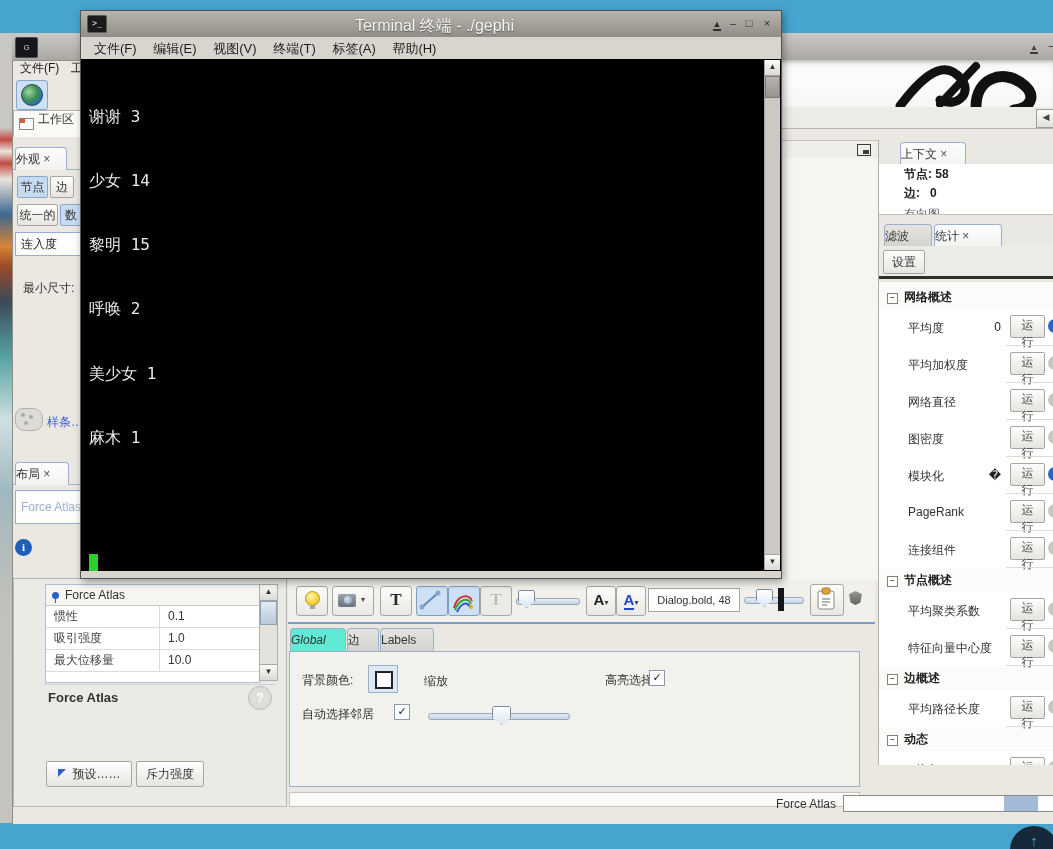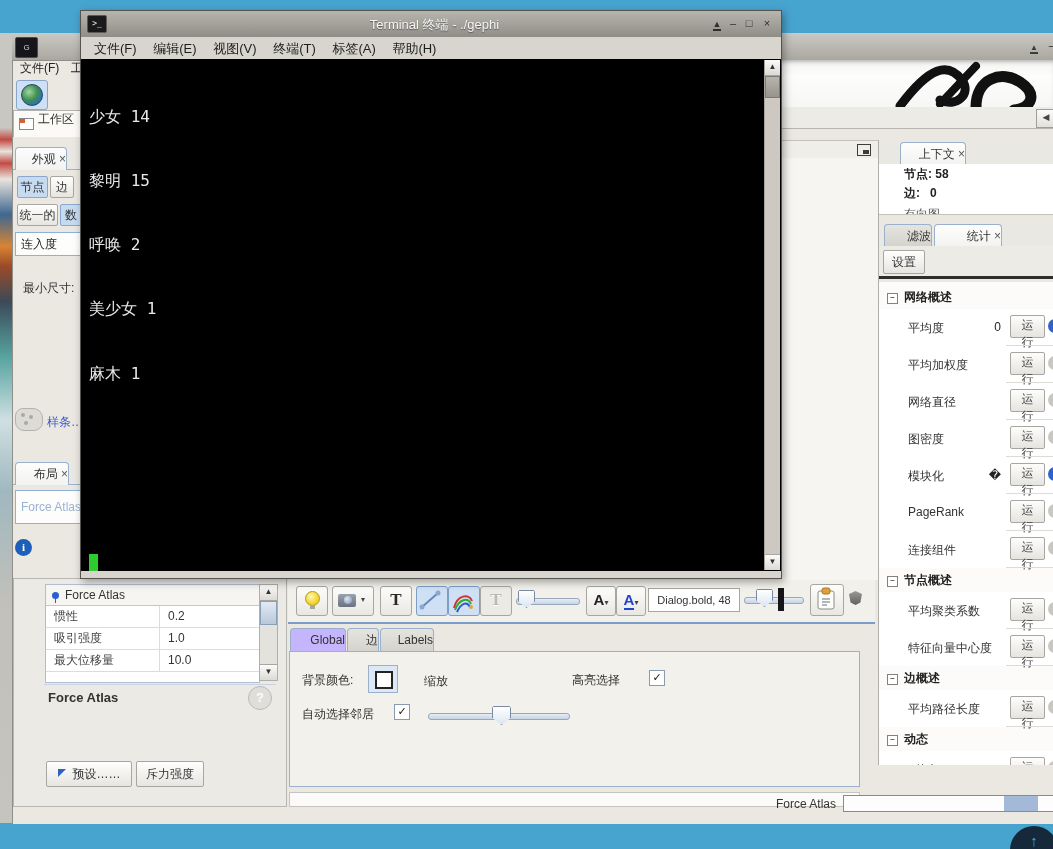--- a/index.html
+++ b/index.html
@@ -12,21 +12,21 @@
   .g-appicon{left:15px;top:37px;width:21px;height:19px;background:#15151a;border:1px solid #4a4a52;border-radius:2px;color:#cfd2e8;font-size:8px;line-height:19px;text-align:center;}
   .g-winbtn{top:39px;color:#3c3c3a;font-size:12px;line-height:14px;width:16px;text-align:center;cursor:default;}
   .g-menubar{left:12px;top:60px;width:760px;height:18px;font-size:12px;color:#222;}
   .g-menubar span{margin-left:8px;}
   
   .banner{left:780px;top:60px;width:273px;height:47px;background:linear-gradient(#f4f4f2,#fdfdfc 35%,#f6f6f4);box-shadow:inset 0 4px 5px -3px rgba(0,0,0,.35);}
   .subtoolbar{left:780px;top:107px;width:273px;height:21px;background:#edebe6;border-bottom:1px solid #b6b4ae;}
   .left-arrow-btn{left:1036px;top:109px;width:18px;height:17px;background:linear-gradient(#fbfbfa,#e2e0da);border:1px solid #a09e98;font-size:9px;line-height:15px;text-align:center;color:#444;}
   
   .btn{background:linear-gradient(#fefefe,#e7e5e0);border:1px solid #a8a6a0;border-radius:2px;color:#333;font-size:12px;text-align:center;font-family:inherit;padding:0;}
-  .jtab{border:1px solid #9ab0cc;border-bottom:none;border-radius:4px 4px 0 0;font-size:12px;color:#333;text-align:right;background:linear-gradient(#e6e4df,#d4d2cc);}
+  .jtab{border:1px solid #9ab0cc;border-bottom:none;border-radius:4px 4px 0 0;font-size:12px;color:#333;text-align:left;background:linear-gradient(#e6e4df,#d4d2cc);}
   .jtab.sel{background:linear-gradient(#fdfdfd,#f2f2f0);}
   .tabbar{border-bottom:1px solid #9ab0cc;background:#eae8e3;}
   .cb{width:14px;height:14px;background:#fff;border:1px solid #8a9ab0;font-size:11px;line-height:12px;text-align:center;color:#111;font-weight:bold;}
   .sl-track{height:5px;background:linear-gradient(#e6edf5,#c6d4e4);border:1px solid #98a8bc;border-radius:3px;}
   .sl-thumb{width:15px;height:16px;background:linear-gradient(#ffffff,#dbe6f2);border:1px solid #7a8aa0;clip-path:polygon(50% 100%,0 62%,0 10%,8% 0,92% 0,100% 10%,100% 62%);}
   
   .globe-btn{left:16px;top:80px;width:30px;height:28px;background:#cfe0f4;border:1px solid #86a6ca;border-radius:3px;}
   .globe{left:4px;top:3px;width:20px;height:20px;border-radius:50%;background:radial-gradient(circle at 35% 35%,#9fd79f,#3f8f4f 45%,#2e6fb8 75%,#1d4f90);border:1px solid #246;}
   .ws-tab{left:13px;top:110px;width:67px;height:26px;background:#fbfaf7;border:1px solid #b4b2ac;border-bottom:none;font-size:12px;color:#333;overflow:hidden;white-space:nowrap;}
   .ws-icon{display:inline-block;width:13px;height:10px;background:#fff;border:1px solid #888;position:relative;margin:7px 4px 0 5px;vertical-align:top;}
@@ -88,21 +88,21 @@
   .help-dot.blue{background:#2f63c8;}
   .help-dot.grey{background:#c9c7c2;}
   .darkline{left:879px;top:276px;width:174px;height:3px;background:#2e2e2c;}
   
   .pg-label{left:752px;top:797px;width:84px;font-size:12px;color:#333;text-align:right;}
   .pg-bar{left:843px;top:795px;width:220px;height:15px;background:#fdfdfd;border:1px solid #8a8a86;}
   .pg-fill{position:absolute;left:160px;top:0;width:34px;height:100%;background:#a4b8d8;}
   
   .terminal{left:80px;top:10px;width:700px;height:567px;border:1px solid #55534e;box-shadow:2px 3px 8px rgba(0,0,0,.35);background:#d8d5ce;}
   .t-titlebar{position:absolute;left:0;top:0;width:100%;height:26px;background:linear-gradient(#b7b5ae,#8f8d86);}
-  .t-title{position:absolute;left:0;right:0;top:5px;text-align:center;font-size:13px;color:#f5f5f3;text-shadow:0 1px 1px #555;margin-left:7px;}
+  .t-title{position:absolute;left:0;right:0;top:5px;text-align:center;font-size:16px;color:#f5f5f3;text-shadow:0 1px 1px #555;margin-left:7px;}
   .t-appicon{position:absolute;left:6px;top:4px;width:18px;height:16px;background:#1a1a1a;border:1px solid #5a5a56;border-radius:2px;color:#e8e8e8;font-size:8px;line-height:15px;text-align:center;font-family:"DejaVu Sans Mono",monospace;}
   .t-btn{position:absolute;top:5px;width:16px;height:16px;color:#2e2e2c;font-size:11px;line-height:15px;text-align:center;}
   .t-btn.shade span{border-bottom:2px solid #2e2e2c;display:inline-block;line-height:9px;font-size:9px;}
   .t-menubar{position:absolute;left:0;top:26px;width:100%;height:22px;background:#d8d5ce;font-size:13px;color:#1d1d1b;}
   .t-menubar span{display:inline-block;margin-left:13px;margin-top:3px;}
   .t-content{position:absolute;left:0;top:48px;width:100%;height:512px;background:#000;overflow:hidden;}
   .t-lines{position:absolute;left:8px;top:4px;right:24px;font-family:"DejaVu Sans Mono",monospace;font-size:16px;line-height:21.4px;color:#e8e8e8;white-space:pre;}
   .cursor{position:absolute;left:8px;bottom:0;width:9px;height:17px;background:#2fcc2f;}
   .t-scroll{position:absolute;right:1px;top:49px;width:15px;height:510px;background:#cdc9c2;border-left:1px solid #a8a5a0;}
   
@@ -172,21 +172,21 @@
     <span style="color:#555;">×</span>
   </div>
   <div class="abs combo" style="left:15px;top:490px;width:63px;height:32px;font-size:12px;color:#9ab2d6;line-height:32px;padding-left:5px;overflow:hidden;white-space:nowrap;"><span>Force Atlas</span></div>
   <div class="abs info-i"><span>i</span></div>
 
   <div class="abs" style="left:13px;top:578px;width:272px;height:227px;background:#eceae4;border:1px solid #b8b6b0;"></div>
   <div class="abs ltable">
     <div class="hd"><span class="pin"></span><span>Force Atlas</span></div>
     <div class="tr">
         <span class="c1">惯性</span>
-        <span class="c2">0.2</span>
+        <span class="c2">0.1</span>
       </div>
     <div class="tr">
         <span class="c1">吸引强度</span>
         <span class="c2">1.0</span>
       </div>
     <div class="tr">
         <span class="c1">最大位移量</span>
         <span class="c2">10.0</span>
       </div>
   </div>
@@ -237,30 +237,30 @@
   <div class="abs vbar"></div>
   <div class="abs tb-btn clip-btn">
     <svg width="30" height="28">
       <rect x="7" y="6" width="16" height="18" rx="2" fill="#fdfdfa" stroke="#8a8a86"></rect>
       <rect x="11" y="3" width="8" height="6" rx="2" fill="#e0a040" stroke="#a87820"></rect>
       <path d="M11 14 h8 M11 17 h8 M11 20 h5" stroke="#9aa0a8" stroke-width="1.5"></path>
     </svg>
   </div>
   <div class="abs shield"></div>
 
-  <div class="abs jtab sel" style="left:290px;top:628px;width:54px;height:23px;line-height:23px;background:#c4b5fd;"><span>Global</span></div>
+  <div class="abs jtab sel" style="left:290px;top:628px;width:54px;height:23px;line-height:23px;background:#5eead4;font-style:italic;"><span>Global</span></div>
   <div class="abs jtab" style="left:347px;top:628px;width:30px;height:23px;line-height:23px;"><span>边</span></div>
   <div class="abs jtab" style="left:380px;top:628px;width:52px;height:23px;line-height:23px;"><span>Labels</span></div>
   <div class="abs vispanel"></div>
   <div class="abs small-lbl" style="left:302px;top:672px;">背景颜色:</div>
   <div class="abs swatch">
       <i></i>
     </div>
   <div class="abs small-lbl" style="left:424px;top:673px;">缩放</div>
-  <div class="abs small-lbl" style="left:572px;top:672px;">高亮选择</div>
+  <div class="abs small-lbl" style="left:605px;top:672px;">高亮选择</div>
   <div class="abs cb" style="left:649px;top:670px;"><span>✓</span></div>
   <div class="abs small-lbl" style="left:302px;top:706px;">自动选择邻居</div>
   <div class="abs cb" style="left:394px;top:704px;"><span>✓</span></div>
   <div class="abs sl-track" style="left:428px;top:713px;width:140px;"></div>
   <div class="abs sl-thumb" style="left:492px;top:706px;width:17px;height:17px;"></div>
   <div class="abs strip-empty"></div>
 
   <div class="abs gheader"></div>
   <span class="restore-ico"></span>
   <div class="abs canvas"></div>
@@ -370,20 +370,21 @@
     <div class="t-menubar">
       <span>文件(F)</span>
       <span>编辑(E)</span>
       <span>视图(V)</span>
       <span>终端(T)</span>
       <span>标签(A)</span>
       <span>帮助(H)</span>
     </div>
     <div class="t-content">
       <div class="t-lines">
+        <div>谢谢 3</div>
         <div>少女 14</div>
         <div>黎明 15</div>
         <div>呼唤 2</div>
         <div>美少女 1</div>
         <div>麻木 1</div>
         
         
         
         
         

